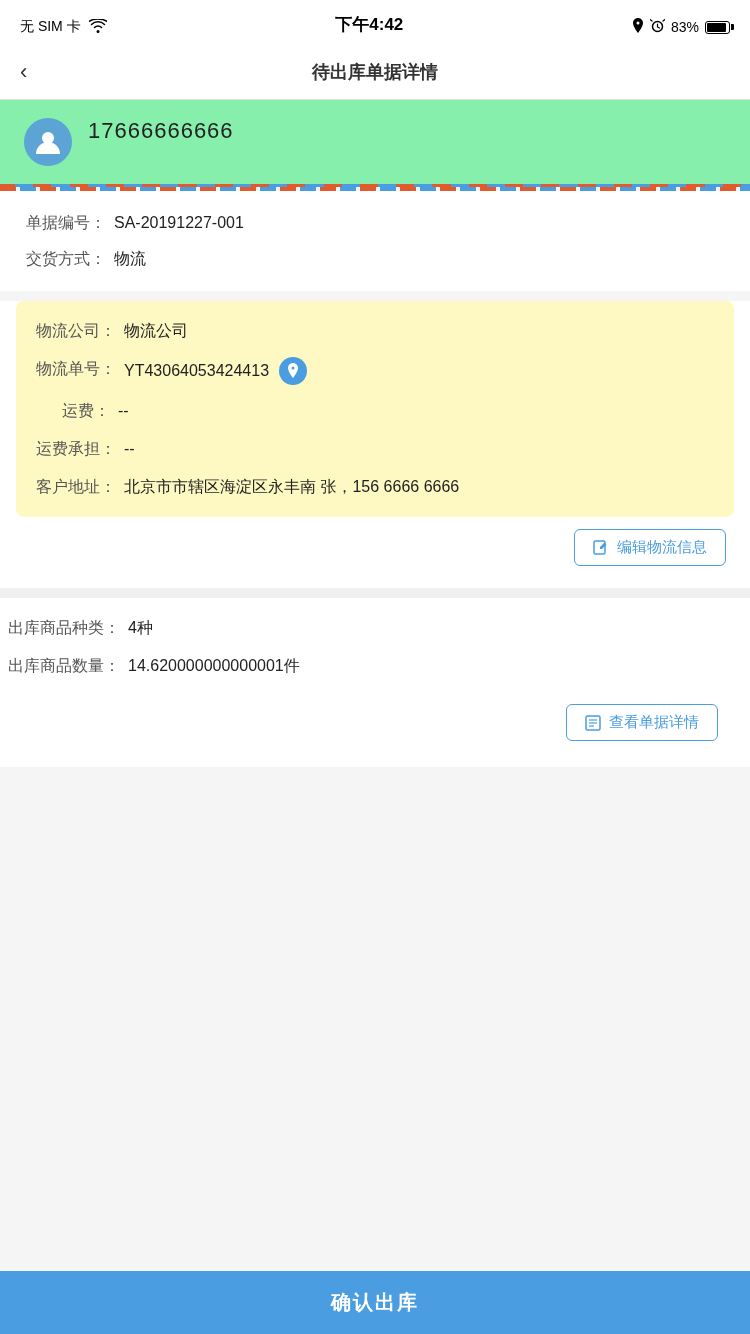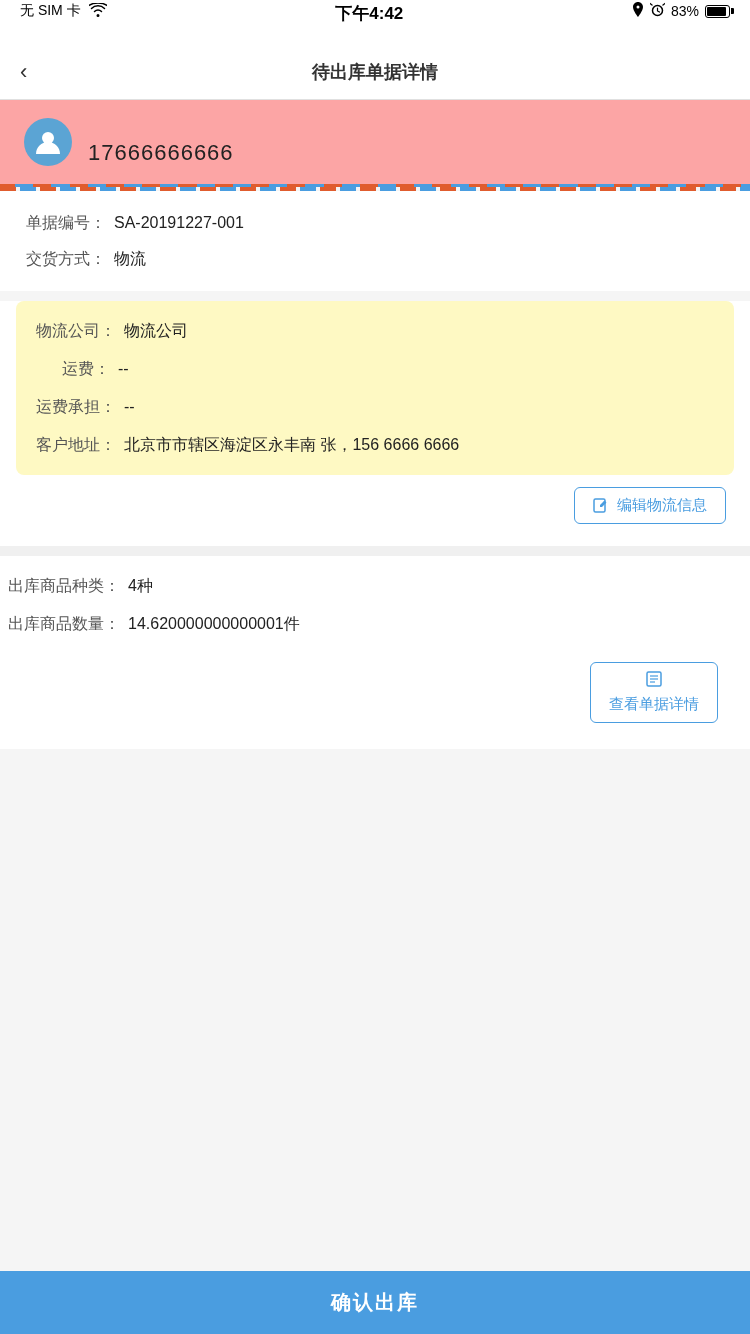--- a/index.html
+++ b/index.html
@@ -10,23 +10,23 @@
       width: 750px;
       min-height: 1334px;
       position: relative;
       overflow-x: hidden;
     }
 
     
     .status-bar {
       display: flex;
       justify-content: space-between;
-      align-items: flex-start;
-      background: #fff;
-      padding: 2px 20px;
+      align-items: flex-end;
+      background: #fff;
+      padding: 8px 20px;
       height: 44px;
       font-size: 15px;
       font-weight: 500;
     }
     .status-left { font-size: 14px; color: #000; display: flex; align-items: center; gap: 8px; }
     .status-center { font-size: 17px; font-weight: 600; color: #000; }
     .status-right { display: flex; align-items: center; gap: 6px; font-size: 14px; color: #000; }
     .wifi-icon { font-size: 13px; }
     .battery-icon {
       width: 25px; height: 13px; border: 1.5px solid #000; border-radius: 3px; position: relative;
@@ -63,23 +63,23 @@
       position: absolute;
       left: 50%;
       transform: translateX(-50%);
       font-size: 18px;
       font-weight: 600;
       color: #333;
     }
 
     
     .user-header {
-      background: #fca5a5;
-      display: flex;
-      align-items: flex-end;
+      background: #86efac;
+      display: flex;
+      align-items: flex-start;
       padding: 18px 24px;
       gap: 16px;
       border-bottom: 3px solid transparent;
       border-image: repeating-linear-gradient(90deg, #e05c2e 0, #e05c2e 18px, #4a9de0 18px, #4a9de0 36px) 3;
     }
     .user-avatar {
       width: 48px; height: 48px;
       background: #5ba4d4;
       border-radius: 50%;
       display: flex; align-items: center; justify-content: center;
@@ -176,21 +176,20 @@
     .view-btn-inner {
       display: flex;
       align-items: center;
       gap: 8px;
       border: 1px solid #4a9de0;
       border-radius: 6px;
       padding: 8px 18px;
       color: #4a9de0;
       font-size: 15px;
       cursor: pointer;
-      flex-direction: column;
     }
 
     
     .separator {
       height: 10px;
       background: #f0f0f0;
     }
 
     
     .confirm-btn-container {
@@ -310,20 +309,31 @@
   </div>
 </div>
 
 <div style="background:#fff; padding: 0 0 6px 0;">
   <div class="logistics-box">
     <div class="info-row">
       <span class="info-label">物流公司：</span>
       <span class="info-value">物流公司</span>
     </div>
     <div class="info-row">
+      <span class="info-label">物流单号：</span>
+      <span class="info-value">
+        <span>YT43064053424413</span>
+        <span class="location-pin">
+          <svg viewBox="0 0 16 16" fill="white">
+            <path d="M8 0C5.24 0 3 2.24 3 5c0 3.75 5 10 5 10s5-6.25 5-10c0-2.76-2.24-5-5-5zm0 6.5a1.5 1.5 0 110-3 1.5 1.5 0 010 3z"></path>
+          </svg>
+        </span>
+      </span>
+    </div>
+    <div class="info-row">
       <span class="info-label">运费：</span>
       <span class="info-value">--</span>
     </div>
     <div class="info-row">
       <span class="info-label">运费承担：</span>
       <span class="info-value">--</span>
     </div>
     <div class="info-row">
       <span class="info-label">客户地址：</span>
       <span class="info-value multiline">北京市市辖区海淀区永丰南  张，156 6666 6666</span>

